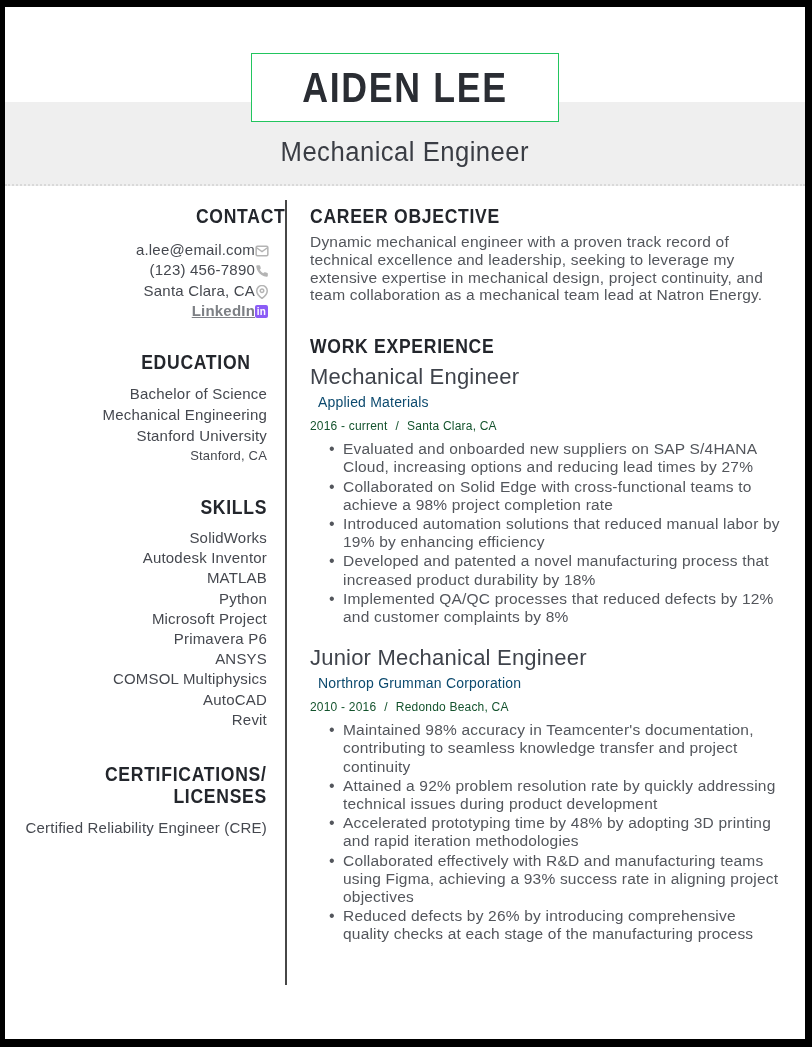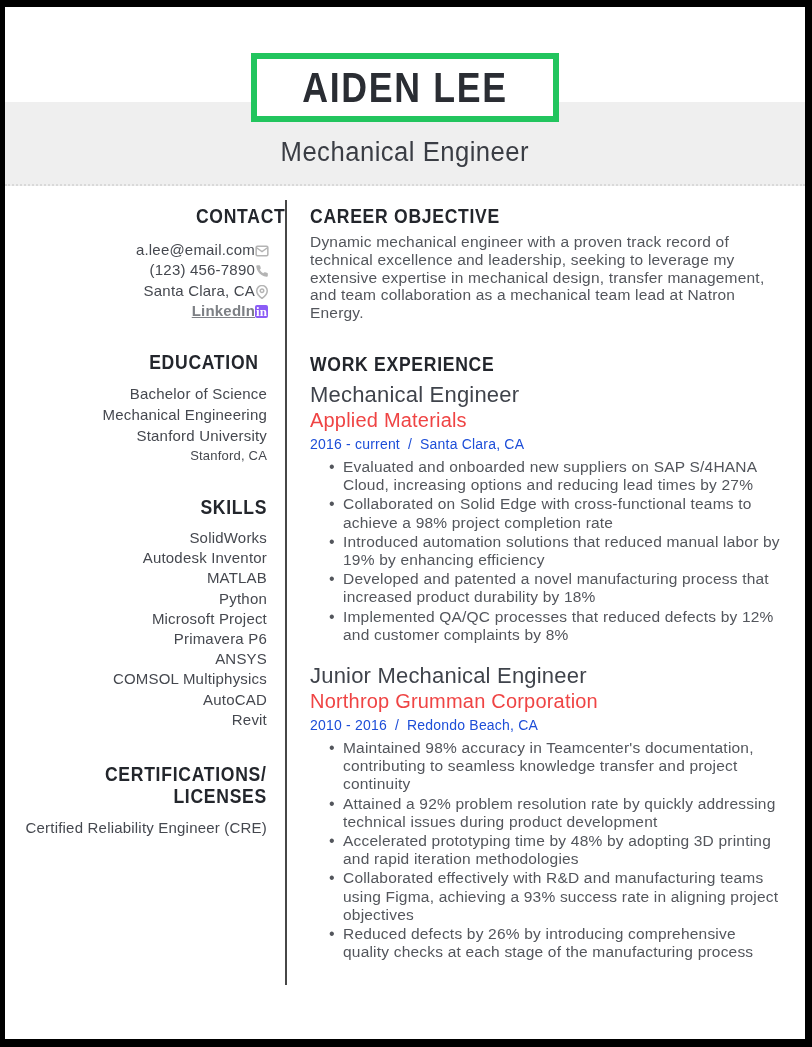--- a/index.html
+++ b/index.html
@@ -13,21 +13,21 @@
     letter-spacing:0.2px;
   }
   
   .gray-band {
     position:absolute; top:95px; left:0; right:0; height:84px;
     background:#efefef; border-bottom:2px dotted #d9d9d9;
   }
   .name-box {
     position:absolute; top:46px; left:50%; transform:translateX(-50%);
     width:308px; height:69px; background:#ffffff;
-    border:6px solid #22c55e; display:flex; align-items:center; justify-content:center;
+    border:1px solid #22c55e; display:flex; align-items:center; justify-content:center;
     z-index:2;
   }
   .name-text {
     display:inline-block; font-size:42px; font-weight:700; color:#2a2d33;
     letter-spacing:2px; transform:scaleX(0.85); transform-origin:center;
     white-space:nowrap;
   }
   .subtitle {
     position:absolute; top:130px; left:0; right:0; text-align:center; z-index:2;
   }
@@ -54,39 +54,38 @@
   .sec-contact { margin-top:6px; }
   .contact-list { margin-top:7px; }
   .contact-row {
     display:flex; justify-content:flex-end; align-items:flex-end;
     height:20.5px; padding-right:16px;
   }
   .contact-row .icon { width:14px; height:14px; flex:0 0 14px; display:inline-flex; }
   .link { color:#7d8085; text-decoration:underline;font-weight:bold; }
   .li-badge {
     width:13px; height:13px; background:#8b5cf6; border-radius:2px; color:#ffffff;
-    font-size:13px; font-weight:700; display:flex; align-items:center; justify-content:center;
+    font-size:10px; font-weight:700; display:flex; align-items:center; justify-content:center;
     line-height:1;
-    font-family:Liberation Serif, serif;
   }
   .sec-education { margin-top:33px; }
   .edu-lines { margin-top:7px; padding-right:18px; line-height:21px; }
   .edu-small { font-size:13px; line-height:20px; }
   .sec-skills { margin-top:31px;padding-left:12px; }
   .skills-list { margin-top:7px; padding-right:18px; line-height:20.2px; }
   .sec-certs { margin-top:34px; }
   .cert-lines { margin-top:11px; padding-right:18px; line-height:17.5px; }
 
   
   .sec-objective { margin-top:6px; }
   .objective-text { margin-top:6px; line-height:17.8px; }
   .sec-work { margin-top:32px; }
   .job-title { font-size:22px; color:#3f434b; line-height:28px; margin-top:6px; letter-spacing:0.2px; }
-  .job-company { font-size:20px; color:#ef4444; line-height:22px; }
-  .job-dateline { font-size:14px; color:#1d4ed8; line-height:21px; margin-top:3px; display:flex; }
+  .job-company { font-size:14px; color:#0c4a6e; line-height:22px;margin-left:8px; }
+  .job-dateline { font-size:12px; color:#14532d; line-height:21px; margin-top:3px; display:flex; }
   .job-dateline .sep { margin:0 8px; }
   ul.bullets { list-style:none; margin:3px 0 0 0; padding:0; line-height:18.2px; }
   ul.bullets li { position:relative; padding-left:33px; margin-bottom:1px; }
   ul.bullets li::before {
     content:"\2022"; position:absolute; left:19px; top:0; font-size:16px; color:#53565c;
   }
   .job + .job { margin-top:18px; }
   svg { display:block; }
 </style>
 </head>
@@ -142,21 +141,21 @@
           <div class="contact-row">
             <span class="link">LinkedIn</span>
             <span class="icon">
               <span class="li-badge">in</span>
             </span>
           </div>
         </div>
       </div>
 
       <div class="sec-education">
-        <div class="heading-block" style="padding-right:26px;">
+        <div class="heading-block" style="padding-right:34px;">
           <span class="heading">EDUCATION</span>
         </div>
         <div class="edu-lines">
           <div>Bachelor of Science</div>
           <div>Mechanical Engineering</div>
           <div>Stanford University</div>
           <div class="edu-small">Stanford, CA</div>
         </div>
       </div>
 
@@ -187,21 +186,21 @@
       </div>
 
     </div>
 
     <div class="divider"></div>
 
     <div class="main">
 
       <div class="sec-objective">
         <span class="heading">CAREER OBJECTIVE</span>
-        <div class="objective-text">Dynamic mechanical engineer with a proven track record of technical excellence and leadership, seeking to leverage my extensive expertise in mechanical design, transfer management, and team collaboration as a mechanical team lead at Natron Energy.</div>
+        <div class="objective-text">Dynamic mechanical engineer with a proven track record of technical excellence and leadership, seeking to leverage my extensive expertise in mechanical design, project continuity, and team collaboration as a mechanical team lead at Natron Energy.</div>
       </div>
 
       <div class="sec-work">
         <span class="heading">WORK EXPERIENCE</span>
 
         <div class="job">
           <div class="job-title">Mechanical Engineer</div>
           <div class="job-company">Applied Materials</div>
           <div class="job-dateline">
             <span>2016 - current</span>

